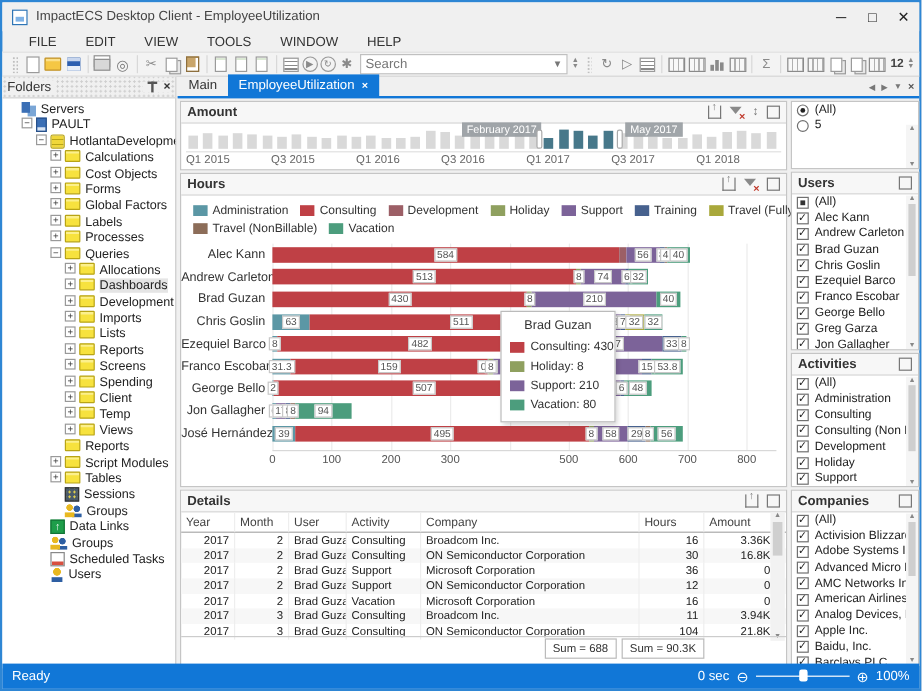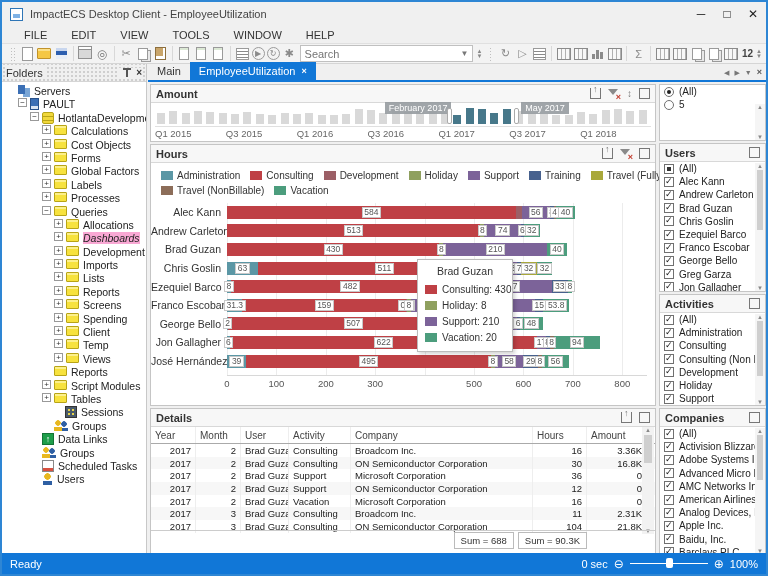--- a/index.html
+++ b/index.html
@@ -44,21 +44,21 @@
   #sidebar { position:absolute; left:0; top:62px; width:145px; height:493px; background:#fff; border-right:1px solid #c8c8c8; }
   #sidebar-header { height:18px; background:#f0f0f0; border-bottom:1px solid #d5d5d5; display:flex; align-items:center; padding:0 4px; background-image:radial-gradient(#cfcfcf 1px, transparent 1px); background-size:4px 4px; background-position:60px 6px; }
   #sidebar-title { font-size:11px; color:#333; background:#f0f0f0; padding-right:4px; }
   #sidebar-header .hdr-btns { margin-left:auto; display:flex; gap:5px; background:#f0f0f0; padding-left:3px; }
   .pin-icon { width:9px; height:9px; position:relative; }
   .pin-icon::before { content:""; position:absolute; left:4px; top:0; width:2px; height:9px; background:#555; }
   .pin-icon::after { content:""; position:absolute; left:1px; top:0; width:8px; height:2px; background:#555; }
   .x-icon { font-size:10px; color:#333; line-height:9px; font-weight:bold; }
   #folder-tree { padding-top:3px; overflow:hidden; height:473px; }
   .tree-row { height:13.4px; display:flex; align-items:flex-start; font-size:10.5px; color:#222; white-space:nowrap; }
-  .tree-row.sel .tree-label { background:#f9a8d4;font-style:italic; }
+  .tree-row.sel .tree-label { background:#e5e5e5; }
   .expander { width:9px; height:9px; border:1px solid #999; background:#fff; font-size:8px; line-height:7px; text-align:center; color:#333; margin-right:3px; flex:none; }
   .exp-spacer { width:12px; flex:none; }
   .t-ico { flex:none; margin-right:4px; }
   .ti-folder { width:13px; height:10px; background:#f7e23e; border:1px solid #b8a416; border-radius:1px; box-shadow:inset 0 2px 0 #fcf08c; }
   .ti-server { width:9px; height:12px; background:#3b6fb5; border:1px solid #28518a; box-shadow:inset 0 -3px 0 #d9e4f2; }
   .ti-servers { width:12px; height:12px; background:linear-gradient(#3b6fb5,#3b6fb5) 0 0/7px 9px no-repeat, linear-gradient(#7aa6d6,#7aa6d6) 5px 3px/7px 9px no-repeat; }
   .ti-db { width:12px; height:12px; background:repeating-linear-gradient(#f0d73a 0 3px, #b8a416 3px 4px); border:1px solid #b8a416; border-radius:2px; }
   .ti-grid { width:12px; height:12px; background:#4a5a6a; background-image:radial-gradient(#e8d44a 1px, transparent 1px); background-size:4px 4px; background-position:1px 1px; border:1px solid #333; }
   .ti-people { width:14px; height:11px; background:radial-gradient(circle at 4px 3px, #e8b820 2.5px, transparent 3px), radial-gradient(circle at 10px 4px, #2e5fa3 2.5px, transparent 3px), linear-gradient(#e8b820,#e8b820) 0 7px/8px 4px no-repeat, linear-gradient(#2e5fa3,#2e5fa3) 6px 8px/8px 3px no-repeat; }
   .ti-datalink { width:12px; height:12px; background:#1e9e4a; border:1px solid #137336; color:#fff; font-size:9px; font-weight:bold; text-align:center; line-height:11px; }
@@ -357,21 +357,21 @@
         <div class="tree-row" style="padding-left: 40px;">
           <span class="expander">+</span>
           <span class="t-ico ti-folder"></span>
           <span class="tree-label">Script Modules</span>
         </div>
         <div class="tree-row" style="padding-left: 40px;">
           <span class="expander">+</span>
           <span class="t-ico ti-folder"></span>
           <span class="tree-label">Tables</span>
         </div>
-        <div class="tree-row" style="padding-left: 51px;">
+        <div class="tree-row" style="padding-left: 40px;">
           <span class="exp-spacer"></span>
           <span class="t-ico ti-grid"></span>
           <span class="tree-label">Sessions</span>
         </div>
         <div class="tree-row" style="padding-left: 40px;">
           <span class="exp-spacer"></span>
           <span class="t-ico ti-people"></span>
           <span class="tree-label">Groups</span>
         </div>
         <div class="tree-row" style="padding-left: 28px;">
@@ -683,23 +683,20 @@
               <span class="seg-label">48</span>
             </div>
           </div>
         </div>
         <div class="hrow">
           <div class="hlabel">Jon Gallagher</div>
           <div class="hbars">
             <div class="hseg" style="width: 2.96471px; background: rgb(91, 151, 165);">
               <span class="seg-label">6</span>
             </div>
-            <div class="hseg" style="width: 307.341px; background: rgb(191, 64, 69);">
-              <span class="seg-label">622</span>
-            </div>
             <div class="hseg" style="width: 8.4px; background: rgb(124, 99, 153);">
               <span class="seg-label">17</span>
             </div>
             <div class="hseg" style="width: 3.95294px; background: rgb(71, 97, 142);">
               <span class="seg-label">8</span>
             </div>
             <div class="hseg" style="width: 3.95294px; background: rgb(140, 109, 89);">
               <span class="seg-label">8</span>
             </div>
             <div class="hseg" style="width: 46.4471px; background: rgb(76, 157, 125);">
@@ -742,21 +739,21 @@
           <div class="tt-row">
             <span class="tt-swatch" style="background: rgb(143, 160, 95);"></span>
             <span>Holiday: 8</span>
           </div>
           <div class="tt-row">
             <span class="tt-swatch" style="background: rgb(124, 99, 153);"></span>
             <span>Support: 210</span>
           </div>
           <div class="tt-row">
             <span class="tt-swatch" style="background: rgb(76, 157, 125);"></span>
-            <span>Vacation: 20</span>
+            <span>Vacation: 80</span>
           </div>
         </div>
       </div>
     <div id="hours-axis">
         <span style="left: 0px;">0</span>
         <span style="left: 49.4118px;">100</span>
         <span style="left: 98.8235px;">200</span>
         <span style="left: 148.235px;">300</span>
         <span style="left: 210px; margin-top: 48px;">400</span>
         <span style="left: 247.059px;">500</span>
@@ -829,21 +826,21 @@
           <div class="dt-cell num">16</div>
           <div class="dt-cell num">0</div>
         </div>
         <div class="dt-row dt-body">
           <div class="dt-cell num">2017</div>
           <div class="dt-cell num">3</div>
           <div class="dt-cell">Brad Guzan</div>
           <div class="dt-cell">Consulting</div>
           <div class="dt-cell">Broadcom Inc.</div>
           <div class="dt-cell num">11</div>
-          <div class="dt-cell num">2.31K</div>
+          <div class="dt-cell num">3.94K</div>
         </div>
         <div class="dt-row dt-body">
           <div class="dt-cell num">2017</div>
           <div class="dt-cell num">3</div>
           <div class="dt-cell">Brad Guzan</div>
           <div class="dt-cell">Consulting</div>
           <div class="dt-cell">ON Semiconductor Corporation</div>
           <div class="dt-cell num">104</div>
           <div class="dt-cell num">21.8K</div>
         </div>

